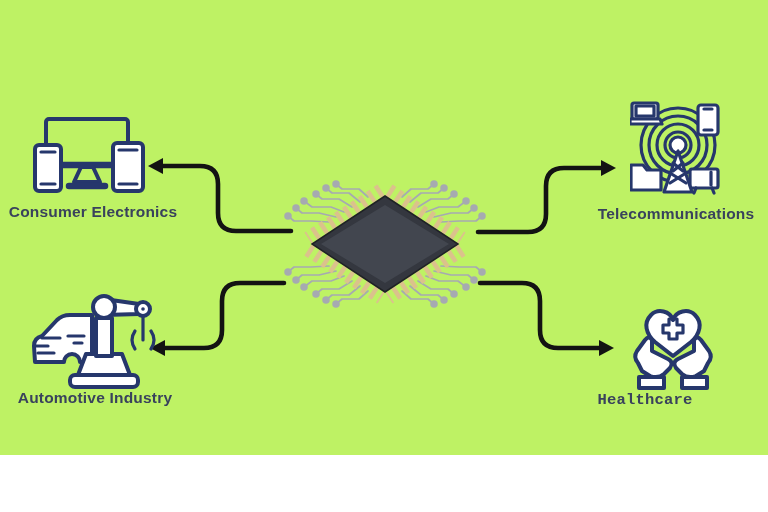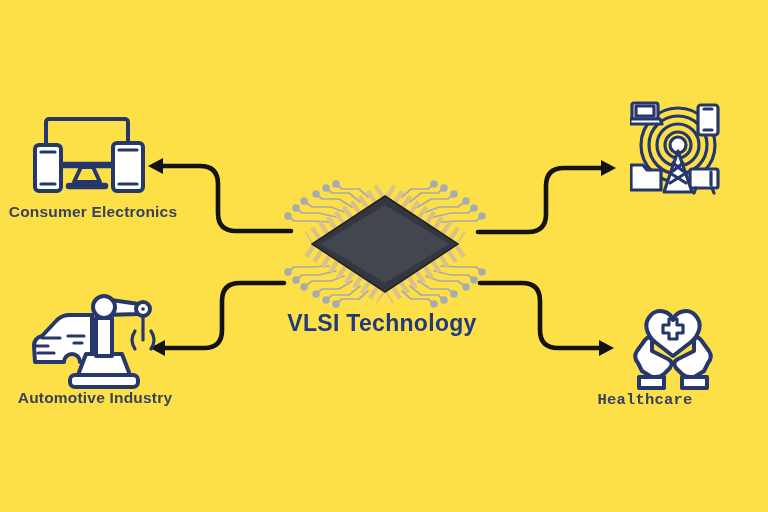--- a/index.html
+++ b/index.html
@@ -1,17 +1,17 @@
 <!DOCTYPE html>
 <html><head>
 <meta charset="utf-8">
 <style>
   html,body { margin:0; padding:0; background:#ffffff; }
   .canvas {
-    position:relative; width:768px; height:512px; background:#fde047;
+    position:relative; width:768px; height:455px; background:#bef264;
     overflow:hidden; font-family:"Liberation Sans", sans-serif;
   }
   .layer { position:absolute; left:0; top:0; }
   svg { display:block; }
   .icon { position:absolute; }
   .node-label {
     position:absolute; font-weight:bold; font-size:15.5px; color:#39425c;
     text-align:center; letter-spacing:0.2px;
   }
   .center-title {
@@ -127,20 +127,21 @@
     <line class="ic thin" x1="81" y1="73" x2="81" y2="86"></line>
     <line class="ic thin" x1="66" y1="89" x2="64" y2="94"></line>
     <line class="ic thin" x1="82" y1="89" x2="84" y2="94"></line>
     <circle class="ic thin wf" cx="48" cy="46" r="8"></circle>
     <polygon class="ic thin wf" points="48,52 34,93 62,93"></polygon>
     <line class="ic thin" x1="43" y1="64" x2="53" y2="72"></line>
     <line class="ic thin" x1="53" y1="64" x2="43" y2="72"></line>
     <line class="ic thin" x1="40" y1="74" x2="56" y2="84"></line>
     <line class="ic thin" x1="56" y1="74" x2="40" y2="84"></line>
   </svg>
+  <div class="node-label" style="left:591px; top:205px; width:170px;">Telecommunications</div>
 
   <svg class="icon" style="left:30px; top:294px;" width="128" height="95" viewBox="0 0 128 95">
     <path class="ic wf" d="M5,68 L4,52 Q4,44 12,42 L27,26 Q32,21 40,21 L62,21 L62,68 L50,68 A8,8 0 0 0 34,68 L5,68 Z"></path>
     <line class="ic thin" x1="12" y1="44" x2="30" y2="44"></line>
     <line class="ic thin" x1="6" y1="52" x2="18" y2="52"></line>
     <line class="ic thin" x1="8" y1="59" x2="24" y2="59"></line>
     <line class="ic thin" x1="38" y1="42" x2="54" y2="42"></line>
     <line class="ic thin" x1="44" y1="49" x2="52" y2="49"></line>
     <polygon class="ic wf" points="56,60 92,60 100,81 48,81"></polygon>
     <rect class="ic wf" x="40" y="81" width="68" height="12" rx="5"></rect>
@@ -158,15 +159,14 @@
   <svg class="icon" style="left:628px; top:302px;" width="90" height="89" viewBox="0 0 90 89">
     <path class="ic wf" d="M45,18 C42,9 30,6 23,13 C15,21 18,32 27,40 L45,54 L63,40 C72,32 75,21 67,13 C60,6 48,9 45,18 Z"></path>
     <path class="ic thin" d="M41,17 h8 v6 h6 v8 h-6 v6 h-8 v-6 h-6 v-8 h6 Z"></path>
     <path class="ic wf" d="M10,61 Q5,55 9,49 L17,38 Q21,33 24,38 L24,49 L40,57 Q46,60 42,66 L36,72 Q30,77 22,74 L14,69 Z"></path>
     <rect class="ic wf" x="11" y="75" width="25" height="11"></rect>
     <path class="ic wf" d="M80,61 Q85,55 81,49 L73,38 Q69,33 66,38 L66,49 L50,57 Q44,60 48,66 L54,72 Q60,77 68,74 L76,69 Z"></path>
     <rect class="ic wf" x="54" y="75" width="25" height="11"></rect>
   </svg>
   <div class="node-label" style="left:560px; top:391px; width:170px;font-family:Liberation Mono, monospace;">Healthcare</div>
 
-  <div class="center-title">VLSI Technology</div>
 
 </div>
 
 </body></html>

